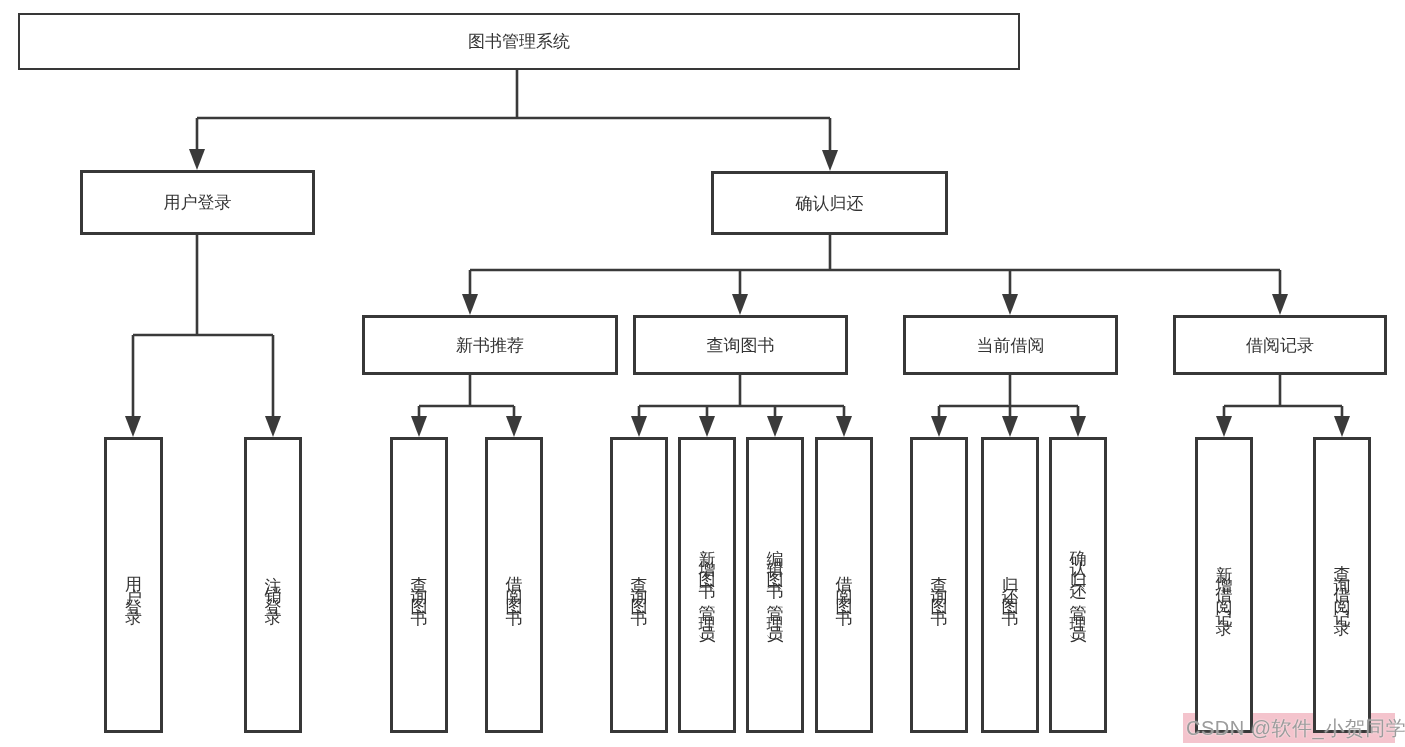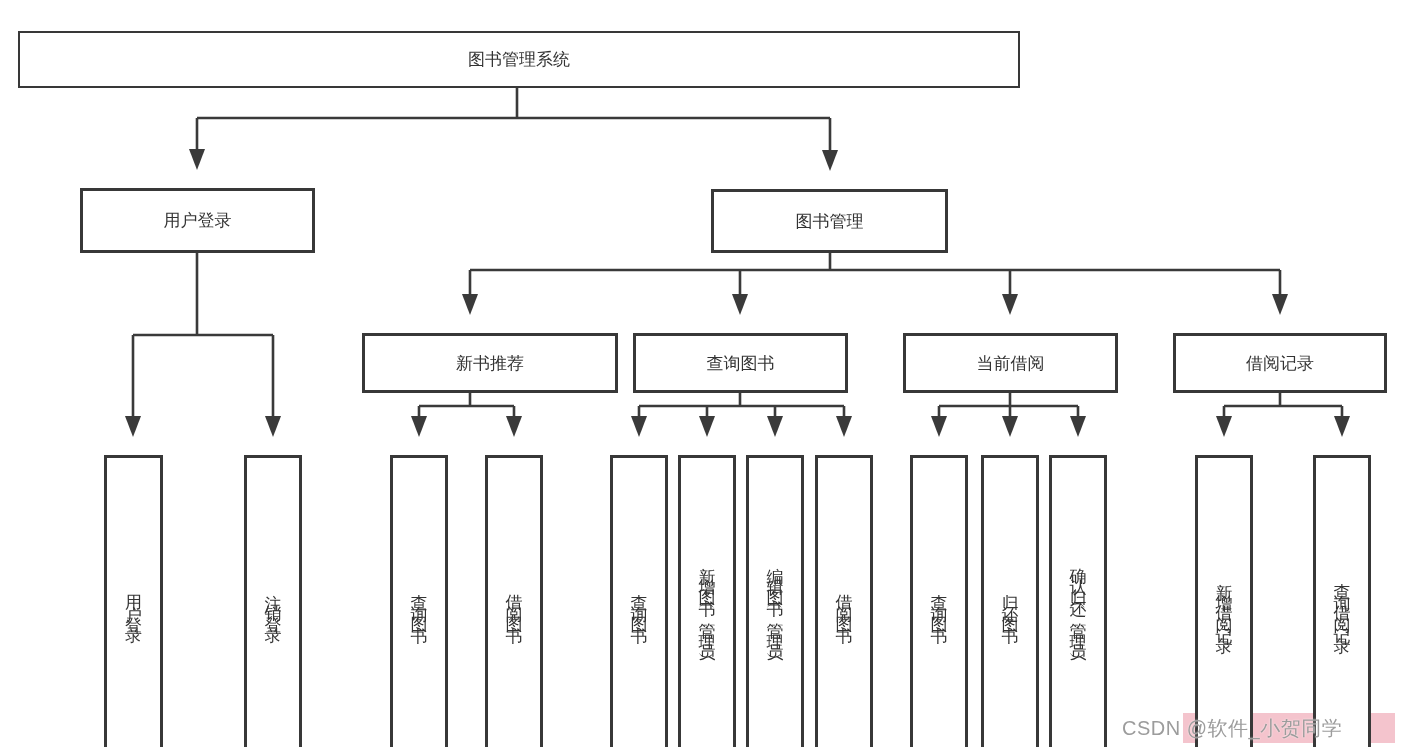--- a/index.html
+++ b/index.html
@@ -30,21 +30,20 @@
   .node {
     position: absolute;
     background: #ffffff;
     border: 3px solid #383838;
     display: flex;
     align-items: center;
     justify-content: center;
     color: #333333;
     font-size: 17px;
     z-index: 2;
-    margin-top: 18px;
   }
   .node.root { border-width: 2.5px; font-size: 17px; }
 
   .node.leaf .vtext {
     writing-mode: vertical-lr;
     text-orientation: mixed;
     letter-spacing: 11px;
     font-size: 17px;
     color: #333333;
     white-space: nowrap;
@@ -52,21 +51,21 @@
 
   .wm-band {
     position: absolute;
     left: 1183px; top: 713px;
     width: 212px; height: 30px;
     background: #f4c4cd;
     z-index: 0;
   }
   .wm-text {
     position: absolute;
-    left: 1122px; top: 715px;
+    left: 1186px; top: 715px;
     width: 215px;
     font-size: 20px;
     color: #9c9c9c;
     text-shadow: 0 0 2px rgba(255,255,255,0.85);
     white-space: nowrap;
     z-index: 6;
     letter-spacing: 0.5px;
   }
 </style>
 </head>
@@ -126,21 +125,21 @@
   </svg>
 
   <div class="node root" style="left:18px; top:13px; width:1002px; height:57px;">
     <span>图书管理系统</span>
   </div>
 
   <div class="node" style="left:80px; top:170px; width:235px; height:65px;">
     <span>用户登录</span>
   </div>
   <div class="node" style="left:711px; top:171px; width:237px; height:64px;">
-    <span>图书管理</span>
+    <span>确认归还</span>
   </div>
 
   <div class="node leaf" style="left:104px; top:437px; width:59px; height:296px;">
     <span class="vtext">用户登录</span>
   </div>
   <div class="node leaf" style="left:244px; top:437px; width:58px; height:296px;">
     <span class="vtext">注销登录</span>
   </div>
 
   <div class="node" style="left:362px; top:315px; width:256px; height:60px;">

